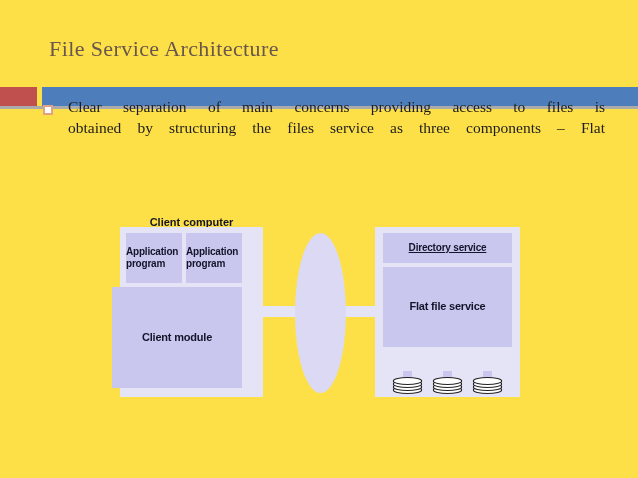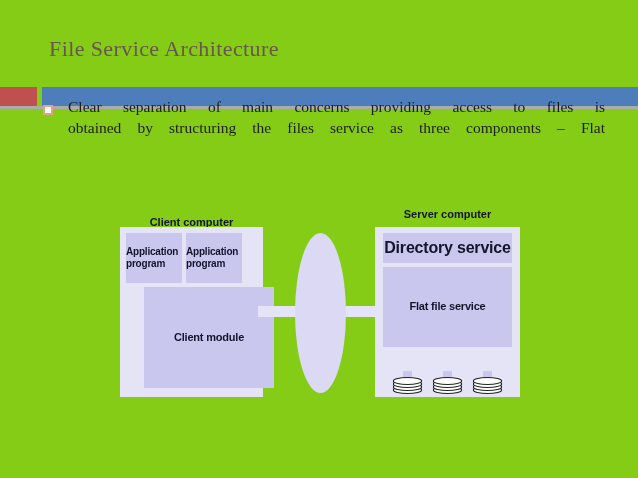--- a/index.html
+++ b/index.html
@@ -1,17 +1,17 @@
 <!DOCTYPE html>
 <html><head>
 <meta charset="utf-8">
 <style>
   html,body { margin:0; padding:0; background:#ffffff; }
   .slide {
-    position:relative; width:638px; height:478px; background:#84cc16;
+    position:relative; width:638px; height:478px; background:#fde047;
     font-family:"Liberation Sans", sans-serif; overflow:hidden;
   }
   .abs { position:absolute; }
 
   
   .title {
     left:49px; top:36px;
     font-family:"Liberation Serif", serif;
     font-size:22px; color:#69564C; letter-spacing:0.4px;
     white-space:nowrap;
@@ -47,35 +47,35 @@
     display:flex; align-items:center; justify-content:center; text-align:left;
     font-size:10.5px; font-weight:700; color:#14142B; line-height:1.2;
     letter-spacing:-0.2px;
   }
 
   
   .lbl-client  { left:120px; top:216px; width:143px; }
   .client-box  { left:120px; top:227px; width:143px; height:170px; }
   .app-box-1   { left:126px; top:233px; width:56px;  height:50px; font-size:10px; }
   .app-box-2   { left:186px; top:233px; width:56px;  height:50px; font-size:10px; }
-  .client-module { left:144px; top:287px; width:130px; height:101px; font-size:11px; }
+  .client-module { left:112px; top:287px; width:130px; height:101px; font-size:11px; }
 
   
   .conn { background:#E5E4F7; z-index:1; }
   .conn-left  { left:258px; top:306px; width:44px; height:11px; }
   .conn-right { left:340px; top:306px; width:38px; height:11px; }
   .net-ellipse {
     left:295px; top:233px; width:51px; height:160px;
     background:#DBD9F4; border-radius:50%; z-index:2;
   }
 
   
   .lbl-server  { left:375px; top:208px; width:145px; }
   .server-box  { left:375px; top:227px; width:145px; height:170px; }
-  .dir-box     { left:383px; top:233px; width:129px; height:30px; font-size:16px; }
+  .dir-box     { left:383px; top:233px; width:129px; height:30px; font-size:10px;text-decoration:underline; }
   .flat-box    { left:383px; top:267px; width:129px; height:80px; font-size:11px; }
 
   .stub { top:371px; width:9px; height:10px; background:#C9C7EE; }
   .stub-1 { left:403px; } .stub-2 { left:443px; } .stub-3 { left:483px; }
 
   .disk { top:375px; width:31px; height:20px; }
   .disk-1 { left:392px; } .disk-2 { left:432px; } .disk-3 { left:472px; }
   .disk svg { display:block; width:31px; height:20px; }
 </style>
 </head>
@@ -100,21 +100,20 @@
   <div class="abs dlabel lbl-client">Client computer</div>
   <div class="abs lavbox-light client-box"></div>
   <div class="abs lavbox-mid dtext app-box-1">Application program</div>
   <div class="abs lavbox-mid dtext app-box-2">Application program</div>
   <div class="abs lavbox-mid dtext client-module">Client module</div>
 
   <div class="abs conn conn-left"></div>
   <div class="abs net-ellipse"></div>
   <div class="abs conn conn-right"></div>
 
-  <div class="abs dlabel lbl-server">Server computer</div>
   <div class="abs lavbox-light server-box"></div>
   <div class="abs lavbox-mid dtext dir-box">Directory service</div>
   <div class="abs lavbox-mid dtext flat-box">Flat file service</div>
 
   <div class="abs stub stub-1"></div>
   <div class="abs stub stub-2"></div>
   <div class="abs stub stub-3"></div>
 
   <div class="abs disk disk-1">
     <svg viewBox="0 0 32 20" xmlns="http://www.w3.org/2000/svg">

